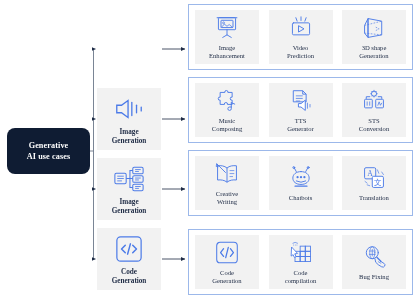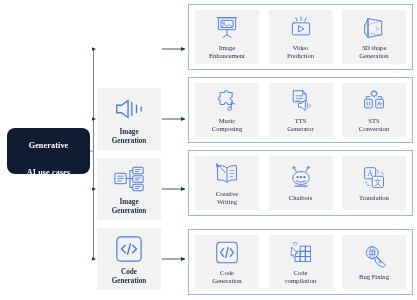--- a/index.html
+++ b/index.html
@@ -11,21 +11,21 @@
   #stage{position:absolute;left:0;top:0;width:417px;height:300px;}
 
   
   .root-node{
     position:absolute;left:7px;top:128px;width:83px;height:46px;
     background:#0f1c33;border-radius:8px;
     display:flex;flex-direction:column;align-items:center;justify-content:center;
     color:#ffffff;font-weight:bold;font-size:8.2px;line-height:11px;
     text-align:center;letter-spacing:.1px;
   }
-  .root-node .ln{display:block;white-space:nowrap;margin-top:16px;}
+  .root-node .ln{display:block;white-space:nowrap;}
 
   
   .cat{
     position:absolute;width:64px;background:#f2f2f2;
     display:flex;flex-direction:column;align-items:center;justify-content:center;
   }
   .cat .cat-icon{display:flex;align-items:center;justify-content:center;height:34px;}
   .cat .cat-label{
     font-size:7.2px;font-weight:bold;line-height:8.6px;text-align:center;
     color:#1d2a44;margin-top:2px;

